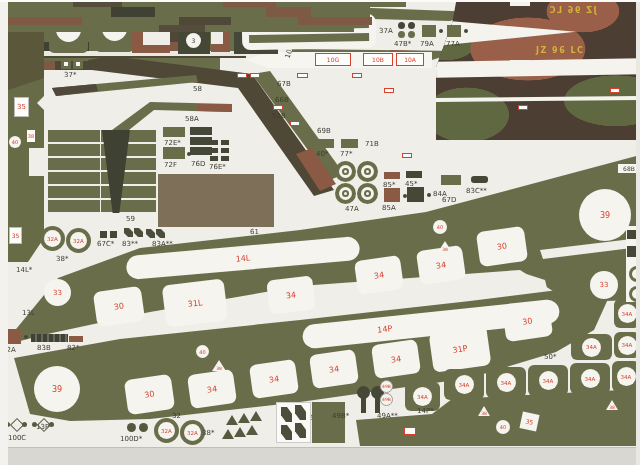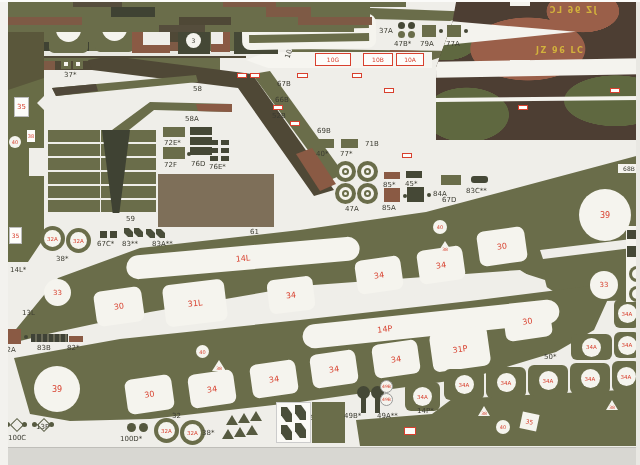--- a/index.html
+++ b/index.html
@@ -296,21 +296,21 @@
   <div class="ab dk" style="left:100px;top:231px;width:7px;height:7px"></div>
   <div class="ab dk" style="left:110px;top:231px;width:7px;height:7px"></div>
   <div class="lb" style="left:97px;top:240px">67C*</div>
   <div class="zsh" style="left:124px;top:228px;width:9px;height:9px"></div>
   <div class="zsh" style="left:134px;top:228px;width:9px;height:9px"></div>
   <div class="lb" style="left:122px;top:240px">83**</div>
   <div class="zsh" style="left:146px;top:229px;width:9px;height:9px"></div>
   <div class="zsh" style="left:156px;top:229px;width:9px;height:9px"></div>
   <div class="lb" style="left:152px;top:240px">83A**</div>
 
-  <div class="lb" style="left:10px;top:266px">14L*</div>
+  <div class="lb" style="left:16px;top:266px">14L*</div>
   <div class="lb" style="left:22px;top:309px">13L</div>
   <div class="cw" style="left:44px;top:279px;width:27px;height:27px">
       <span>33</span>
     </div>
   <div class="sqw" style="left:95px;top:289px;width:48px;height:35px;transform:rotate(-8deg)">
       <span>30</span>
     </div>
   <div class="sqw" style="left:164px;top:282px;width:62px;height:42px;transform:rotate(-7deg)">
       <span>31L</span>
     </div>
@@ -459,21 +459,21 @@
     <div class="zsh" style="left:4px;top:4px;width:11px;height:15px"></div>
     <div class="zsh" style="left:18px;top:2px;width:11px;height:15px"></div>
     <div class="zsh" style="left:4px;top:22px;width:11px;height:15px"></div>
     <div class="zsh" style="left:18px;top:20px;width:11px;height:15px"></div>
   </div>
   <div class="ab ol" style="left:312px;top:402px;width:33px;height:41px"></div>
   <div class="dot" style="left:357px;top:386px;width:13px;height:13px;background:#454836"></div>
   <div class="dot" style="left:371px;top:386px;width:13px;height:13px;background:#454836"></div>
   <div class="ab dk" style="left:361px;top:398px;width:5px;height:15px"></div>
   <div class="ab dk" style="left:375px;top:398px;width:5px;height:15px"></div>
-  <div class="lb" style="left:344px;top:412px">49B*</div>
+  <div class="lb" style="left:332px;top:412px">49B*</div>
   <div class="lb" style="left:377px;top:412px">49A**</div>
   <div class="cw" style="left:380px;top:380px;width:13px;height:13px;font-size:4.5px;border:1px solid #999;box-sizing:border-box">
       <span>49B</span>
     </div>
   <div class="cw" style="left:380px;top:393px;width:13px;height:13px;font-size:4.5px;border:1px solid #999;box-sizing:border-box">
       <span>49B</span>
     </div>
 
   <div class="tag" style="left:404px;top:427px;width:12px;height:8px"></div>
   <div class="triw" style="left:478px;top:406px;width:12px;height:10px">

